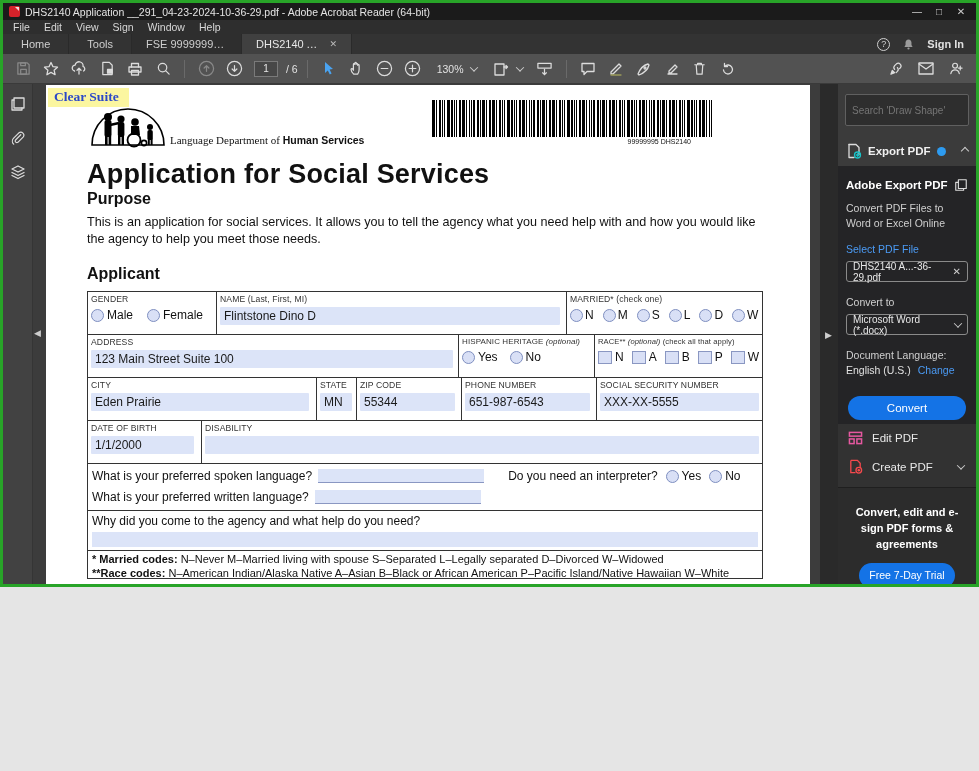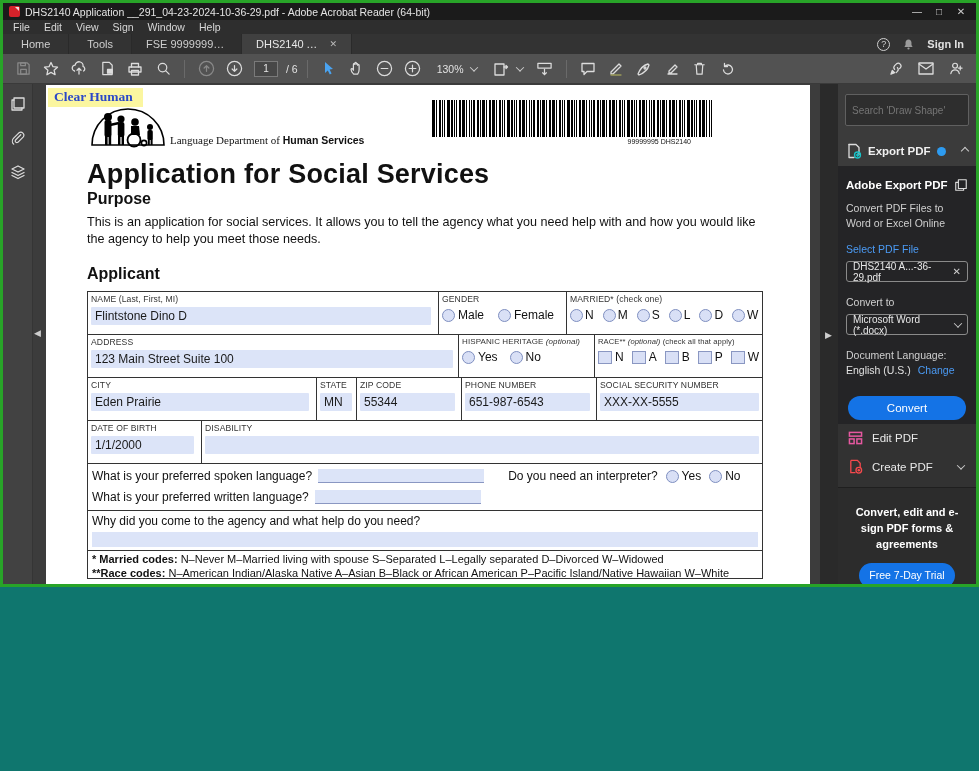--- a/index.html
+++ b/index.html
@@ -1,18 +1,18 @@
 <!DOCTYPE html>
 <html style="--accent: #1473E6; --field: #DCE4F8; --hl: #FBF6A0; --green: #28A428; --link: #4B9BF5;"><head>
 <meta charset="utf-8">
 <style>
   * { margin:0; padding:0; box-sizing:border-box; }
   html,body { background:#000; }
   body { font-family:"Liberation Sans", sans-serif; }
-  .screen { position:relative; width:979px; height:771px; background:#0f766e; overflow:hidden; }
+  .screen { position:relative; width:979px; height:771px; background:#e5e5e5; overflow:hidden; }
   .window { position:absolute; left:0; top:0; width:979px; height:587px;
             border:3px solid var(--green,#28A428); background:#3c3c3c;
             display:flex; flex-direction:column; overflow:hidden; }
   
   .titlebar { height:17px; background:#1b1b1b; display:flex; align-items:center; padding:0 4px; flex:0 0 auto; }
   .pdficon { width:11px; height:11px; background:#d6222a; border-radius:2px; margin:0 5px 0 2px; position:relative; }
   .pdficon::after { content:""; position:absolute; right:1px; top:1px; width:4px; height:4px; background:#f2f2f2; clip-path:polygon(0 0,100% 100%,100% 0); opacity:.9; }
   .wtitle { color:#e4e4e4; font-size:10.5px; white-space:nowrap; }
   .wincontrols { margin-left:auto; display:flex; color:#cfcfcf; font-size:10px; }
   .wincontrols span { width:22px; text-align:center; cursor:default; }
@@ -323,21 +323,21 @@
             <path d="M8 2l6 3-6 3-6-3z"></path>
             <path d="M2 8.5l6 3 6-3"></path>
             <path d="M2 11.5l6 3 6-3"></path>
           </svg>
       </div>
 
       <div class="docarea">
         <span class="collapse-left">◀</span>
 
         <div class="page">
-          <div class="clearform">Clear Human</div>
+          <div class="clearform">Clear Suite</div>
 
           <svg class="logo" width="80" height="44" viewBox="0 0 80 44">
             <path d="M4 40 A36 36 0 0 1 76 40 Z" fill="none" stroke="#000" stroke-width="1.6"></path>
             <circle cx="20" cy="12" r="4" fill="#000"></circle>
               <rect x="16.5" y="15" width="7" height="17" rx="2" fill="#000"></rect>
             <rect x="17" y="31" width="2.6" height="9" fill="#000"></rect>
               <rect x="20.6" y="31" width="2.6" height="9" fill="#000"></rect>
             <circle cx="33" cy="14" r="3.6" fill="#000"></circle>
               <rect x="29.8" y="17" width="6.6" height="15" rx="2" fill="#000"></rect>
             <rect x="30" y="31" width="2.4" height="9" fill="#000"></rect>
@@ -361,33 +361,33 @@
 
           <div class="doccol">
             <div class="h1">Application for Social Services</div>
             <div class="h2">Purpose</div>
             <div class="ptext">This is an application for social services. It allows you to tell the agency what you need help with and how you would like the agency to help you meet those needs.</div>
             <div class="h2 applicant">Applicant</div>
 
             <div class="ftable">
 
               <div class="trow r1">
+                <div class="tcell" style="width:128px">
+                  <div class="flabel">GENDER</div>
+                  <div class="optrow">
+                    <span class="radio"></span>
+                      <span>Male</span>
+                    <span class="gap"></span>
+                    <span class="radio"></span>
+                      <span>Female</span>
+                  </div>
+                </div>
                 <div class="tcell" style="width:350px">
                   <div class="flabel">NAME (Last, First, MI)</div>
                   <div class="fvalue" style="width:340px">Flintstone Dino D</div>
-                </div>
-                <div class="tcell" style="width:128px">
-                  <div class="flabel">GENDER</div>
-                  <div class="optrow">
-                    <span class="radio"></span>
-                      <span>Male</span>
-                    <span class="gap"></span>
-                    <span class="radio"></span>
-                      <span>Female</span>
-                  </div>
                 </div>
                 <div class="tcell" style="flex:1">
                   <div class="flabel"><span>MARRIED*</span> <span>(check one)</span></div>
                   <div class="optrow" style="gap:2px">
                     <span class="radio"></span>
                       <span>N</span>
                       <span class="gap" style="width:5px"></span>
                     <span class="radio"></span>
                       <span>M</span>
                       <span class="gap" style="width:5px"></span>

